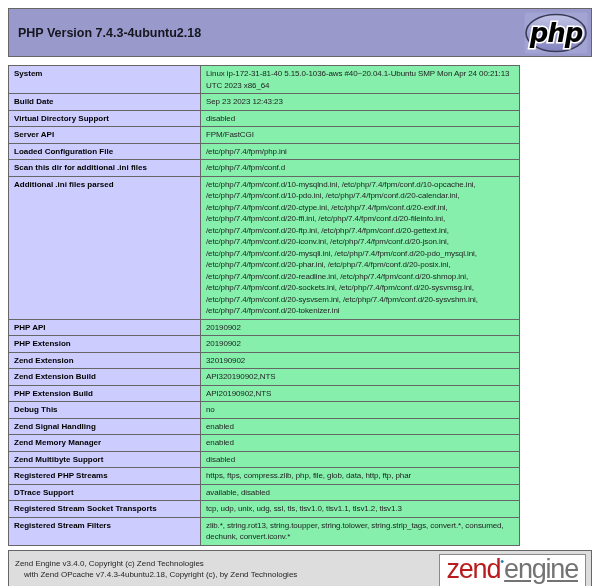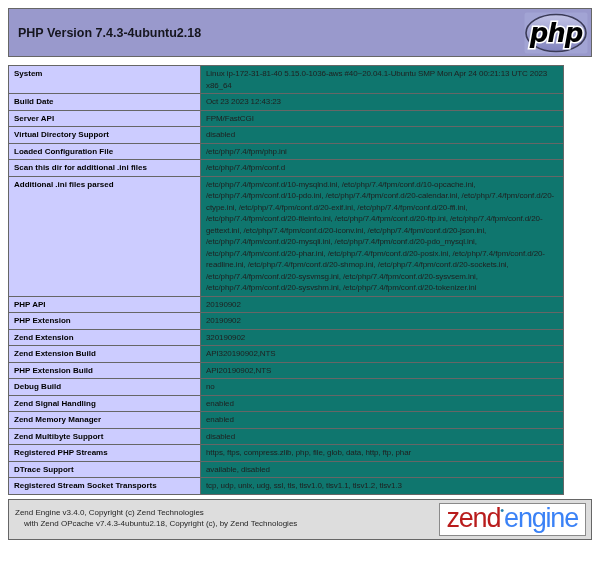--- a/index.html
+++ b/index.html
@@ -27,40 +27,40 @@
     font-size: 12.5px;
     font-weight: bold;
     color: #16161f;
     letter-spacing: 0;
   }
   .php-logo { display: block; margin-right: 1px; }
 
   
   table.info {
     border-collapse: collapse;
-    width: 556px;
+    width: 512px;
     margin-top: 8px;
     table-layout: fixed;
   }
   table.info td {
     border: 1px solid #666;
     font-size: 8px;
     line-height: 11.5px;
     padding: 2px 5px;
     vertical-align: top;
     overflow-wrap: break-word;
   }
   td.cell-label {
     background: #ccccff;
     font-weight: bold;
     color: #000;
     width: 192px;
   }
   td.cell-value {
-    background: #0f766e;
+    background: #86efac;
     color: #1f1f1f;
     letter-spacing: -0.1px;
   }
 
   
   .footer {
     margin-top: 4px;
     border: 1px solid #666;
     background: #dddddd;
     height: 41px;
@@ -85,21 +85,21 @@
     line-height: 1;
     white-space: nowrap;
   }
   .zend-word .zend { color: #b91c1c; }
   .zend-word .zend-dot {
     color: #2280ad;
     font-size: 11px;
     vertical-align: 13px;
     letter-spacing: 0;
   }
-  .zend-word .engine { color: #3b82f6; }
+  .zend-word .engine { color: #737373; text-decoration: underline; }
 </style>
 </head>
 <body>
 
 <div class="header">
   <h1 class="page-title">PHP Version 7.4.3-4ubuntu2.18</h1>
   <svg class="php-logo" width="64" height="42" viewBox="0 0 64 42" xmlns="http://www.w3.org/2000/svg">
     <defs>
       <linearGradient id="phpGrad" x1="0" y1="0" x2="0" y2="1">
         <stop offset="0" stop-color="#c3c4e6"></stop>
@@ -114,33 +114,33 @@
 
 <table class="info">
   <tbody id="info-rows">
   <tr>
     <td class="cell-label">System</td>
     <td class="cell-value">Linux ip-172-31-81-40 5.15.0-1036-aws #40~20.04.1-Ubuntu SMP Mon Apr 24 00:21:13 UTC 2023 x86_64</td>
   </tr>
 
   <tr>
     <td class="cell-label">Build Date</td>
-    <td class="cell-value">Oct 23 2023 12:43:23</td>
+    <td class="cell-value">Sep 23 2023 12:43:23</td>
+  </tr>
+
+  <tr>
+    <td class="cell-label">Virtual Directory Support</td>
+    <td class="cell-value">disabled</td>
   </tr>
 
   <tr>
     <td class="cell-label">Server API</td>
     <td class="cell-value">FPM/FastCGI</td>
   </tr>
 
-  <tr>
-    <td class="cell-label">Virtual Directory Support</td>
-    <td class="cell-value">disabled</td>
-  </tr>
-
 
   <tr>
     <td class="cell-label">Loaded Configuration File</td>
     <td class="cell-value">/etc/php/7.4/fpm/php.ini</td>
   </tr>
 
   <tr>
     <td class="cell-label">Scan this dir for additional .ini files</td>
     <td class="cell-value">/etc/php/7.4/fpm/conf.d</td>
   </tr>
@@ -169,21 +169,21 @@
     <td class="cell-label">Zend Extension Build</td>
     <td class="cell-value">API320190902,NTS</td>
   </tr>
 
   <tr>
     <td class="cell-label">PHP Extension Build</td>
     <td class="cell-value">API20190902,NTS</td>
   </tr>
 
   <tr>
-    <td class="cell-label">Debug Build</td>
+    <td class="cell-label">Debug This</td>
     <td class="cell-value">no</td>
   </tr>
 
 
   <tr>
     <td class="cell-label">Zend Signal Handling</td>
     <td class="cell-value">enabled</td>
   </tr>
 
   <tr>
@@ -205,20 +205,24 @@
   <tr>
     <td class="cell-label">DTrace Support</td>
     <td class="cell-value">available, disabled</td>
   </tr>
 
   <tr>
     <td class="cell-label">Registered Stream Socket Transports</td>
     <td class="cell-value">tcp, udp, unix, udg, ssl, tls, tlsv1.0, tlsv1.1, tlsv1.2, tlsv1.3</td>
   </tr>
 
+  <tr>
+    <td class="cell-label">Registered Stream Filters</td>
+    <td class="cell-value">zlib.*, string.rot13, string.toupper, string.tolower, string.strip_tags, convert.*, consumed, dechunk, convert.iconv.*</td>
+  </tr>
 </tbody>
 </table>
 
 <div class="footer">
   <div class="footer-lines">
     <div class="footer-line">Zend Engine v3.4.0, Copyright (c) Zend Technologies</div>
     <div class="footer-line indent">with Zend OPcache v7.4.3-4ubuntu2.18, Copyright (c), by Zend Technologies</div>
   </div>
   <div class="zend-box">
     <span class="zend-word"><span class="zend">zend</span><span class="zend-dot">•</span><span class="engine">engine</span></span>

